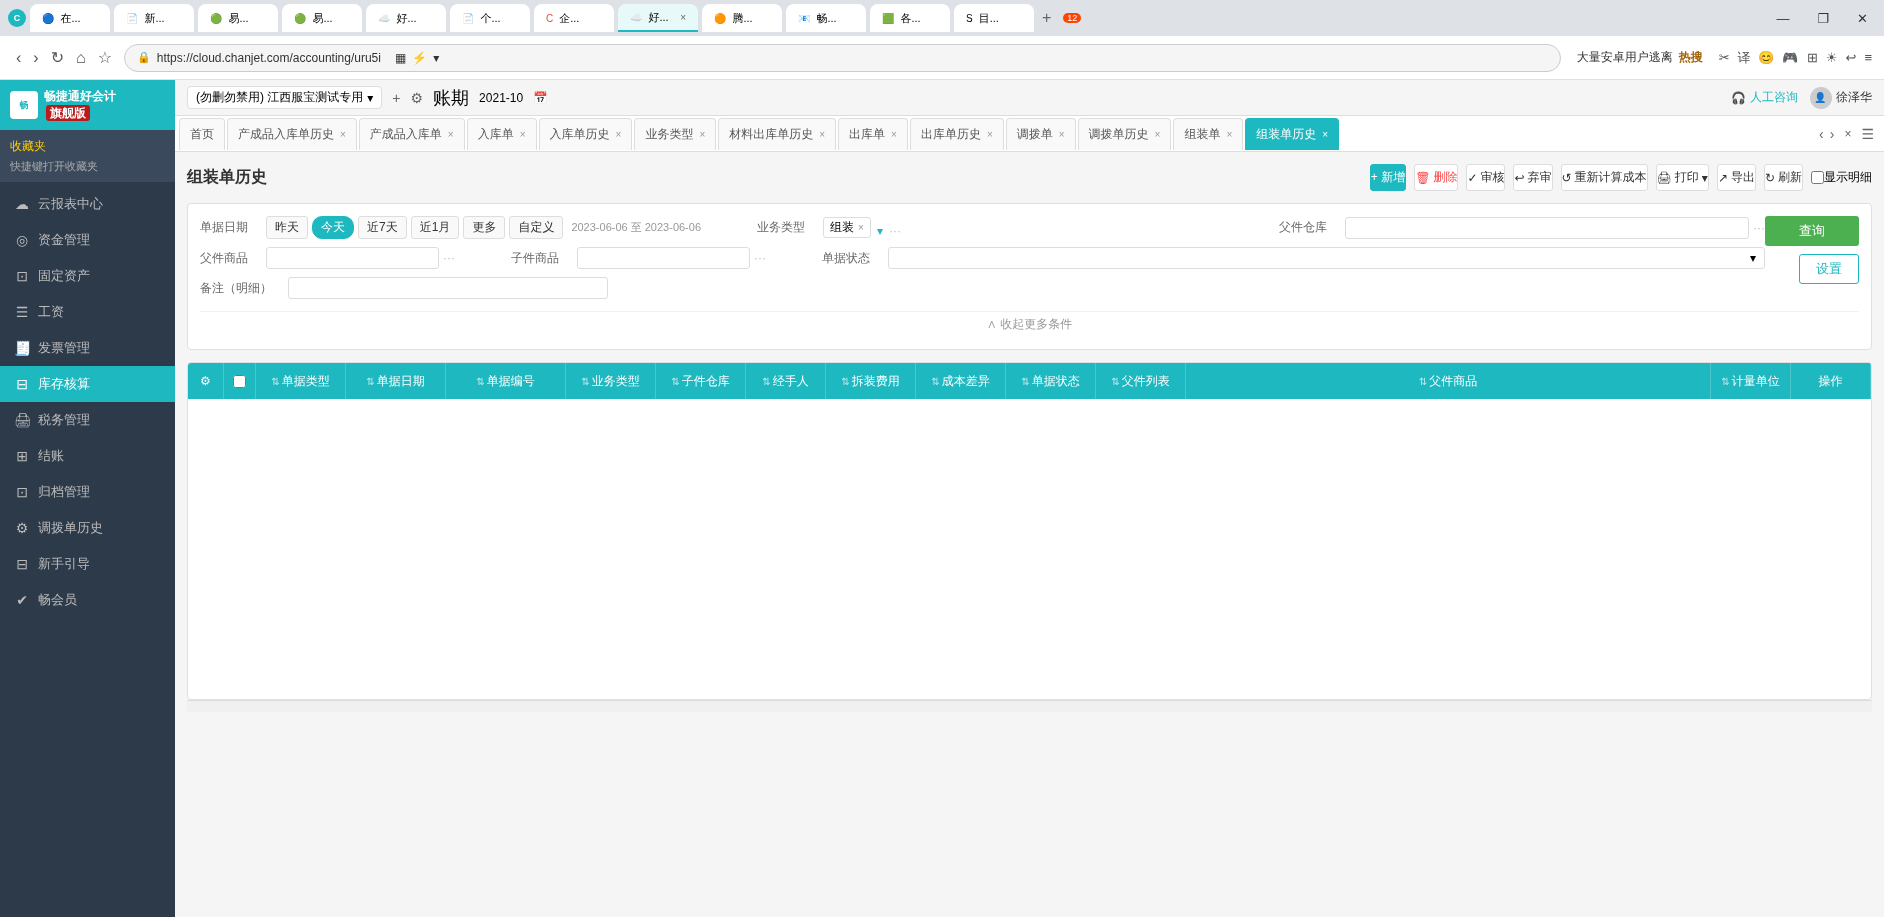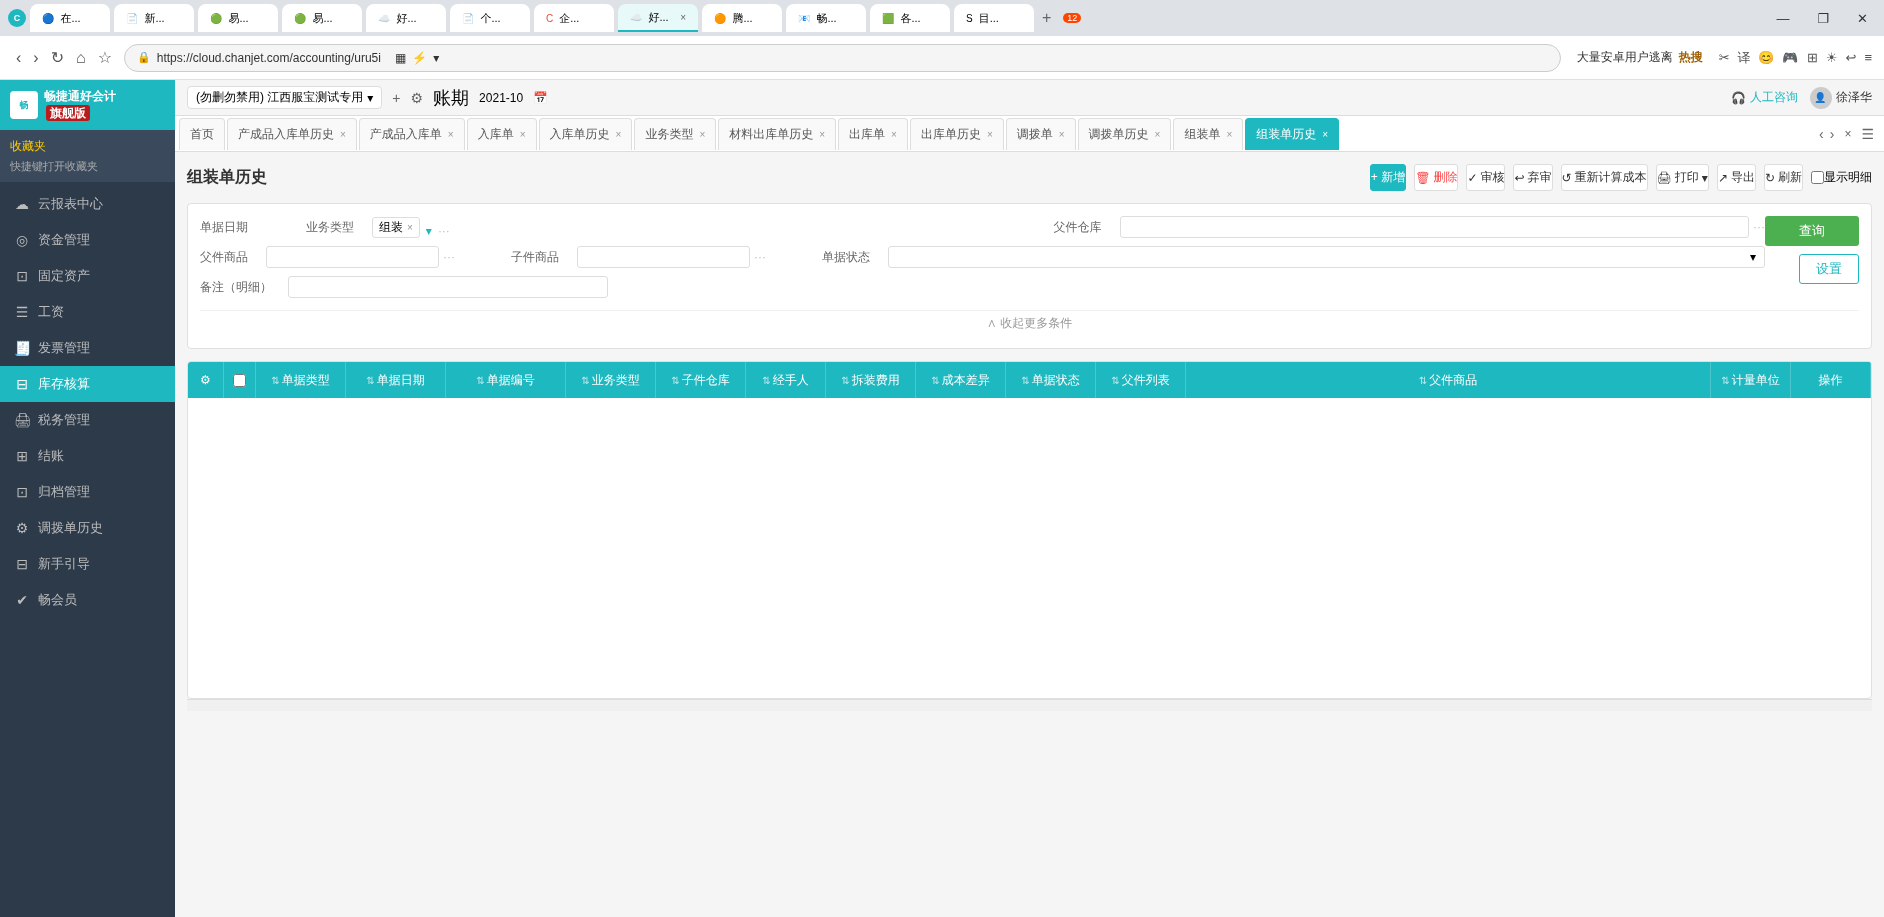--- a/index.html
+++ b/index.html
@@ -404,20 +404,29 @@
           </label>
         </div>
       </div>
 
       <div class="filter-area">
         <div style="display:flex;">
           <div style="flex:1;">
 
             <div class="filter-row">
               <span class="filter-label">单据日期</span>
+              <div class="date-buttons">
+                <button class="date-btn">昨天</button>
+                <button class="date-btn active">今天</button>
+                <button class="date-btn">近7天</button>
+                <button class="date-btn">近1月</button>
+                <button class="date-btn">更多</button>
+                <button class="date-btn">自定义</button>
+                <span class="date-range">2023-06-06 至 2023-06-06</span>
+              </div>
 
               <span class="filter-label" style="margin-left:40px;">业务类型</span>
               <div style="display:flex;align-items:flex-end;gap:6px;flex:1;">
                 <div class="filter-tag">
                   <span>组装</span>
                   <span class="filter-tag-close">×</span>
                 </div>
                 <span style="color:#1eb8c0;cursor:pointer;">▾</span>
                 <span style="color:#bbb;font-size:12px;cursor:pointer;">···</span>
               </div>

